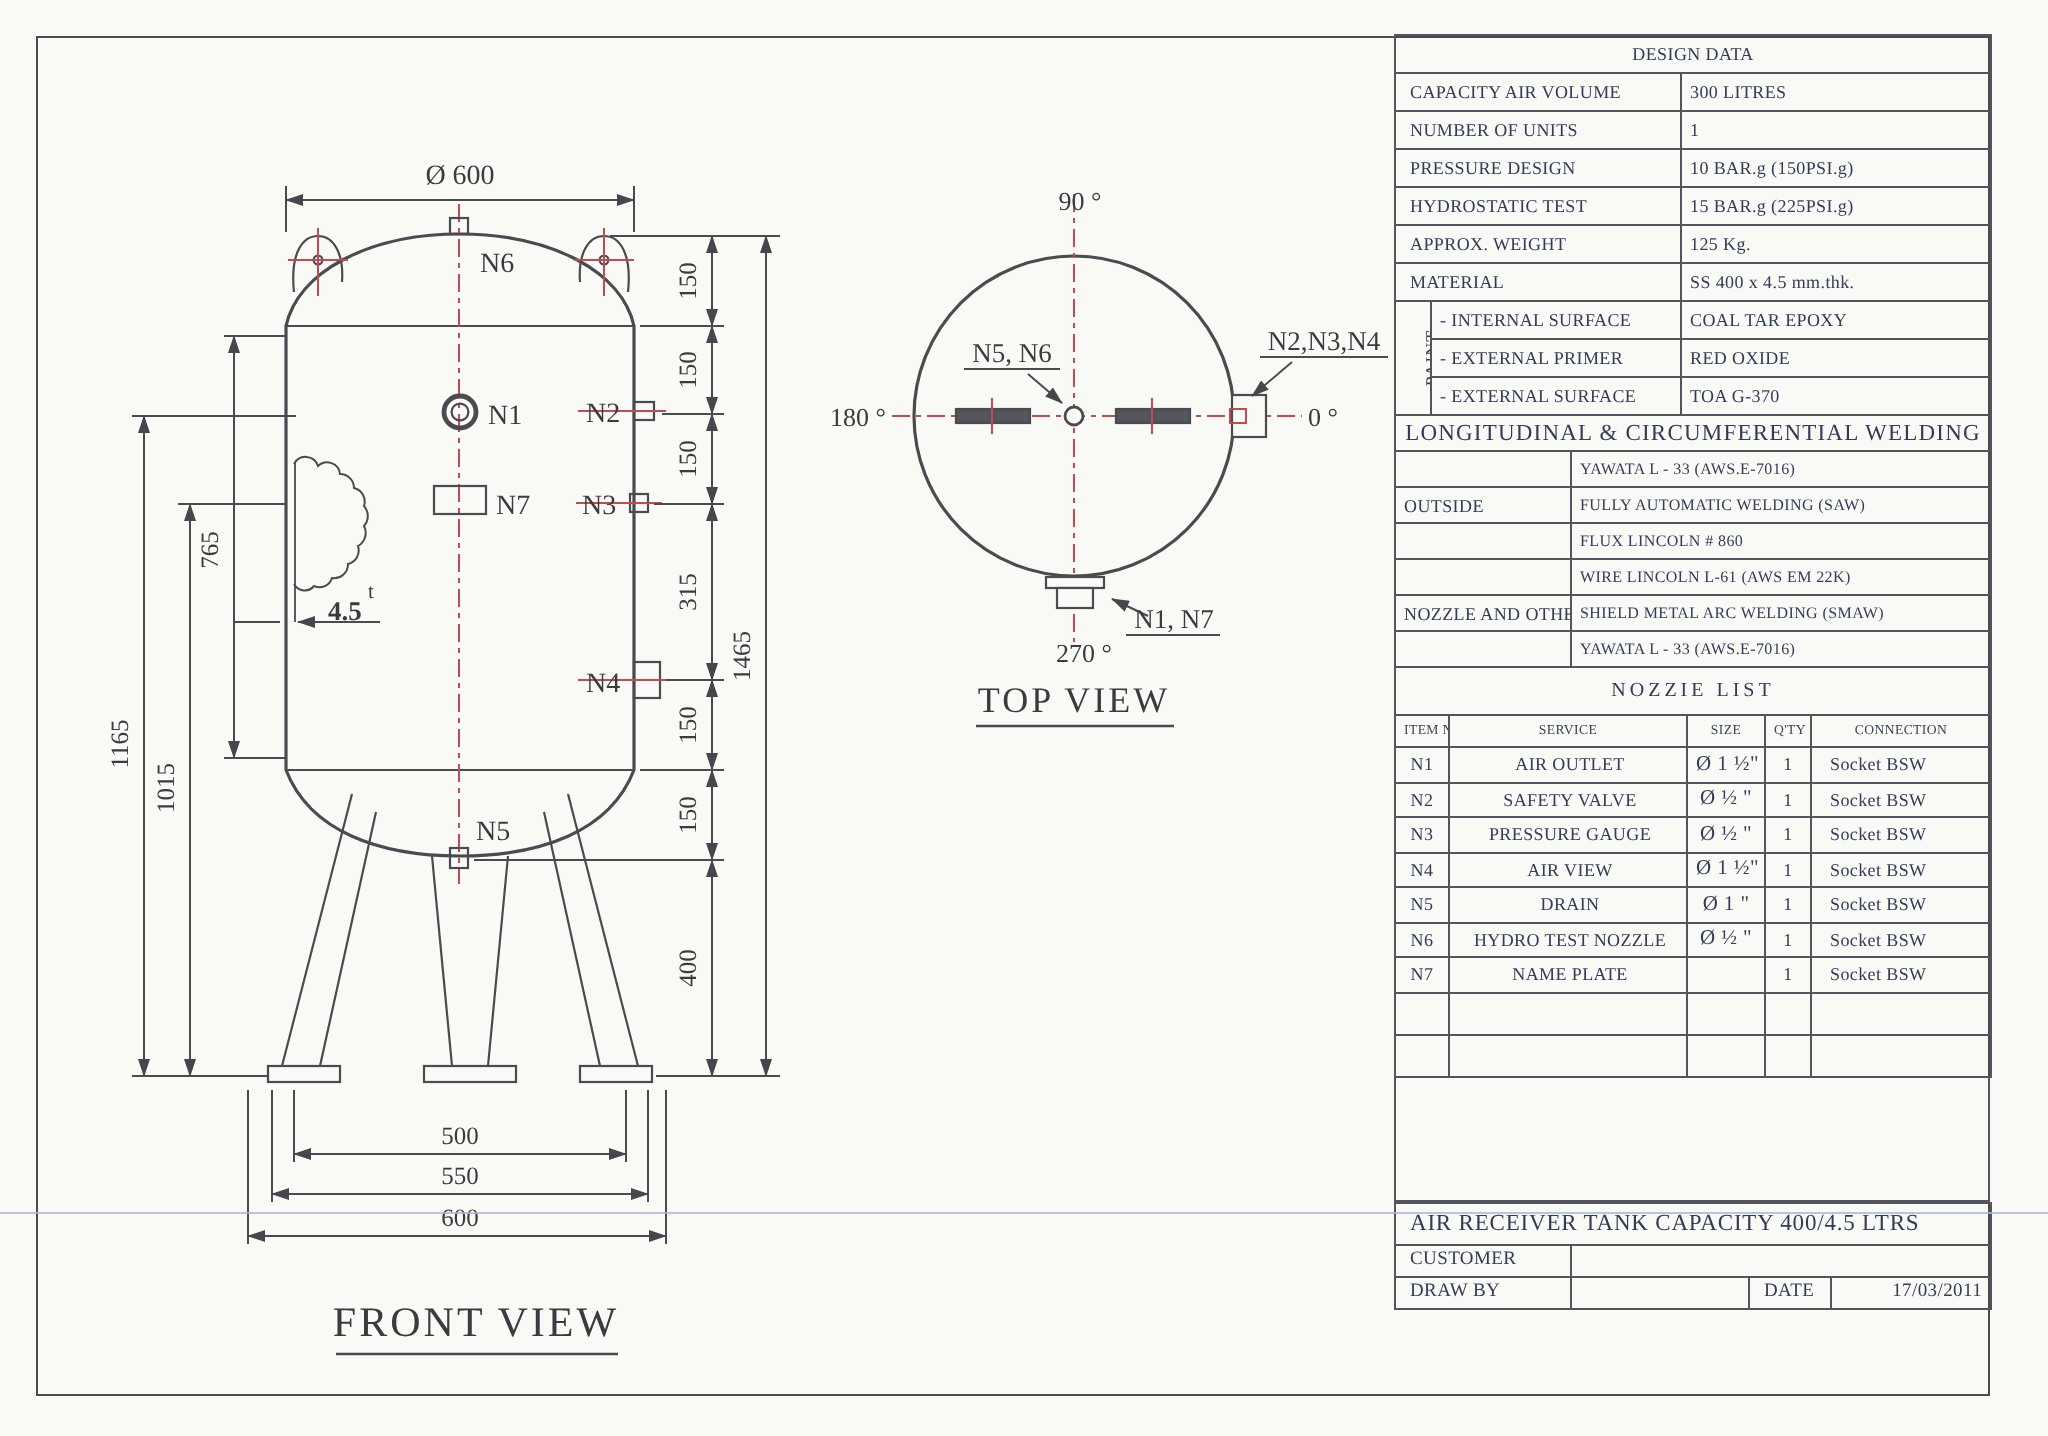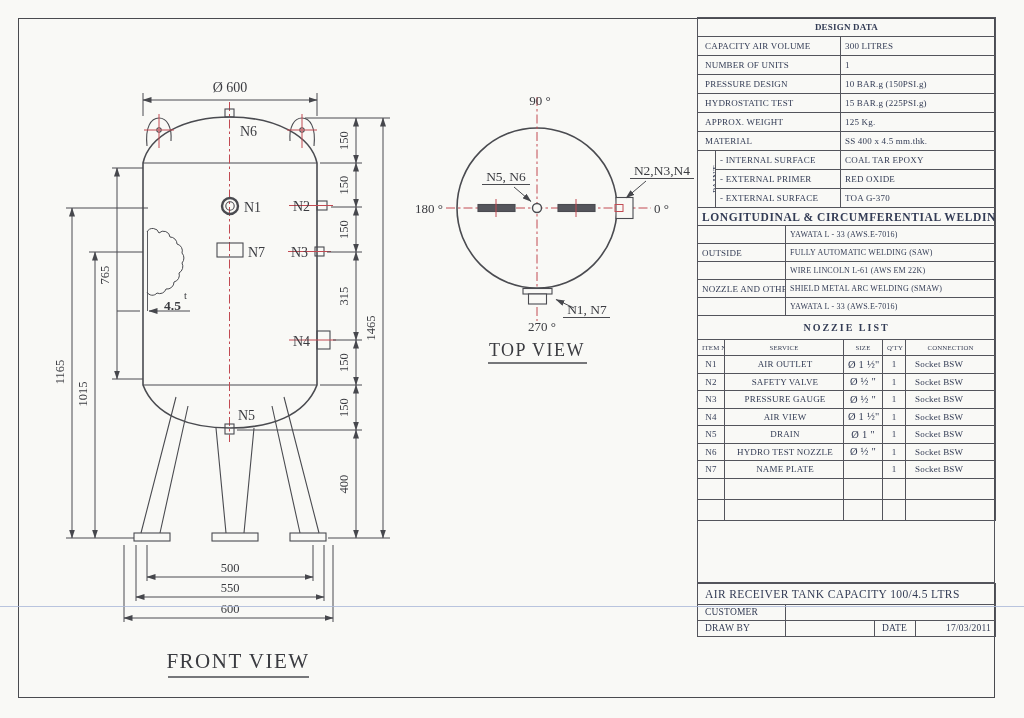--- a/index.html
+++ b/index.html
@@ -8,21 +8,21 @@
   .outer-border{position:absolute;left:18px;top:18px;width:977px;height:680px;
                 border:1.6px solid #4a4b50;box-sizing:border-box;background:transparent;}
   .scanline{position:absolute;left:0;top:606px;width:1024px;height:1.4px;background:#a9b7d8;opacity:.8;}
   .drawing-svg{position:absolute;left:0;top:0;}
 
   
   .panel{position:absolute;left:697px;top:18px;width:298px;}
   table.t{border-collapse:collapse;width:298px;table-layout:fixed;margin-top:-1px;}
   table.t td{border:1px solid #54555c;padding:0 4px;overflow:hidden;white-space:nowrap;
              font-size:9px;color:#333c55;letter-spacing:.2px;}
-  td.hdr-blue{color:#1d3e96;text-align:center;font-weight:bold;letter-spacing:1.6px;font-size:14px;height:24px;margin-top:20px;}
+  td.hdr-blue{color:#1d3e96;text-align:center;font-weight:normal;letter-spacing:1.6px;font-size:14px;height:24px;margin-top:20px;}
   td.hdr-blue.med{font-size:11.5px;letter-spacing:.6px;height:17px;}
   td.hdr-blue.noz{font-size:10px;letter-spacing:2px;height:23px;}
   .design td{height:18px;}
   .design td.lab{padding-left:7px;}
   td.paint-cell{width:18px;text-align:center;font-size:7.5px;padding:0;}
   td.paint-cell span{display:inline-block;transform:rotate(-90deg);letter-spacing:.5px;}
   .weld td{height:17px;}
   .weld td.val{font-size:8px;}
   .noz td{height:16.5px;text-align:center;}
   .noz td.svc{text-align:center;padding-left:6px;}
@@ -279,20 +279,24 @@
       <tr>
             <td></td>
             <td class="val">YAWATA L - 33 (AWS.E-7016)</td>
           </tr>
       <tr>
             <td>OUTSIDE</td>
             <td class="val">FULLY AUTOMATIC WELDING (SAW)</td>
           </tr>
       <tr>
             <td></td>
+            <td class="val">FLUX LINCOLN # 860</td>
+          </tr>
+      <tr>
+            <td></td>
             <td class="val">WIRE LINCOLN L-61 (AWS EM 22K)</td>
           </tr>
       <tr>
             <td>NOZZLE AND OTHERS</td>
             <td class="val">SHIELD METAL ARC WELDING (SMAW)</td>
           </tr>
       <tr>
             <td></td>
             <td class="val">YAWATA L - 33 (AWS.E-7016)</td>
           </tr>
@@ -388,21 +392,21 @@
 
     <table class="t titleblk" style="margin-top:0;">
       <colgroup>
           <col style="width:88px">
           <col style="width:89px">
           <col style="width:41px">
           <col style="width:80px">
         </colgroup>
       <tbody>
           <tr>
-            <td colspan="4" class="drawtitle">AIR RECEIVER TANK CAPACITY 100/4.5  LTRS</td>
+            <td colspan="4" class="drawtitle">AIR RECEIVER TANK CAPACITY 400/4.5  LTRS</td>
           </tr>
       <tr>
             <td class="lab">CUSTOMER</td>
             <td colspan="3"></td>
           </tr>
       <tr>
             <td class="lab">DRAW BY</td>
             <td></td>
             <td class="lab">DATE</td>
             <td class="val">17/03/2011</td>

